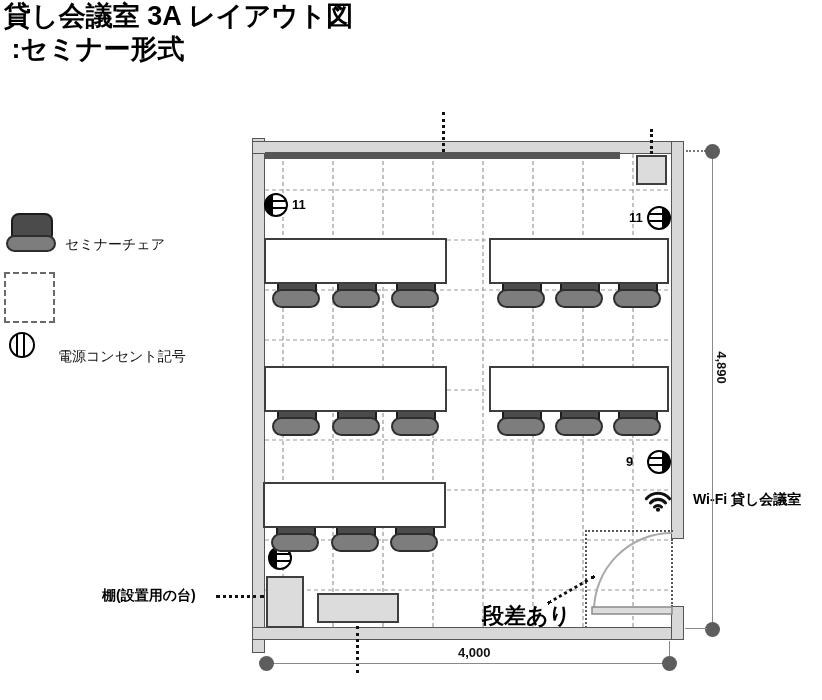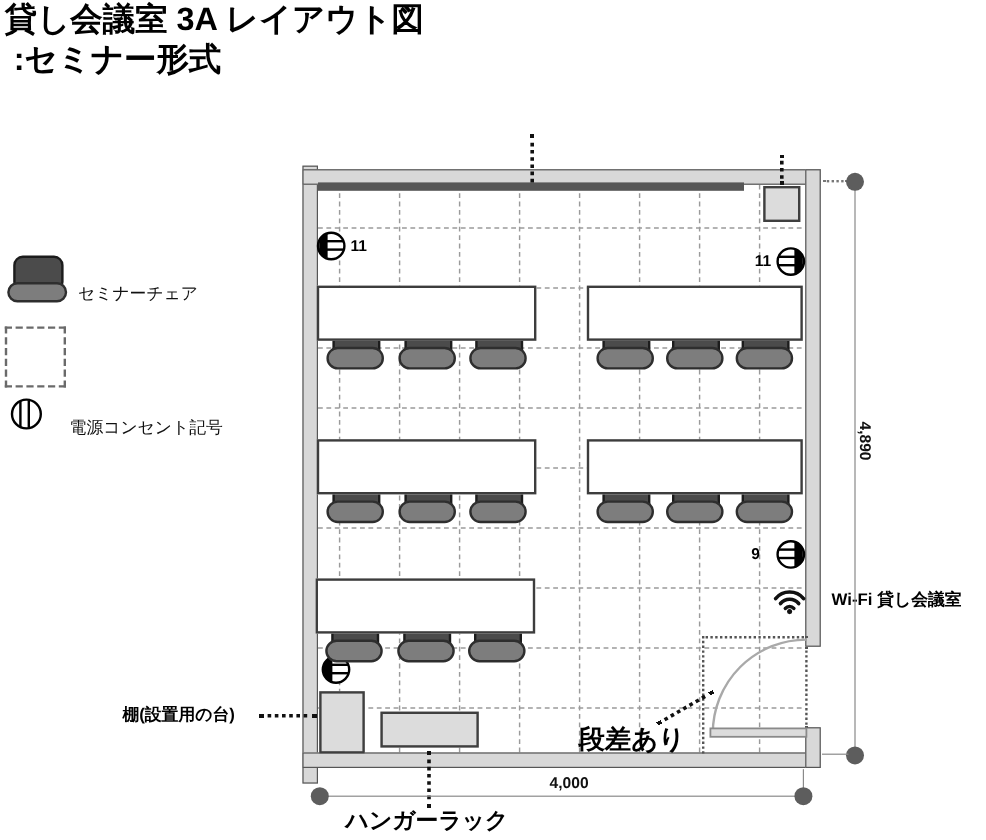--- a/index.html
+++ b/index.html
@@ -236,21 +236,20 @@
   </svg>
 
   <div class="lead-v" style="left:442px;top:112px;height:40px;"></div>
   <div class="lead-v" style="left:650px;top:129px;height:25px;"></div>
   <div class="lead-h" style="left:216px;top:595px;width:48px;"></div>
   <div class="lead-v" style="left:356px;top:626px;height:47px;"></div>
   <div class="lead-h" style="left:547px;top:602px;width:54px;transform:rotate(-30deg);transform-origin:left top;"></div>
 
   <div class="ann" style="left:482px;top:601px;font-size:22px;">段差あり</div>
   <div class="ann" style="left:102px;top:587px;font-size:14px;">棚(設置用の台)</div>
-  <div class="ann" style="left:288px;top:671px;font-size:19px;">ハンガーラック</div>
 
   <div class="dim-ext-dotted" style="left:686px;top:150px;width:20px;"></div>
   <div class="dim-line-v" style="left:712px;top:151px;height:478px;"></div>
   <div class="dim-dot" style="left:705px;top:144px;"></div>
   <div class="dim-dot" style="left:705px;top:622px;"></div>
   <div class="dim-line-h" style="left:685px;top:628px;width:22px;"></div>
   <div class="dim-label" style="left:705px;top:360px;transform:rotate(90deg);transform-origin:center;">4,890</div>
 
   <div class="dim-line-h" style="left:266px;top:663px;width:403px;"></div>
   <div class="dim-line-v" style="left:669px;top:641px;height:16px;"></div>

